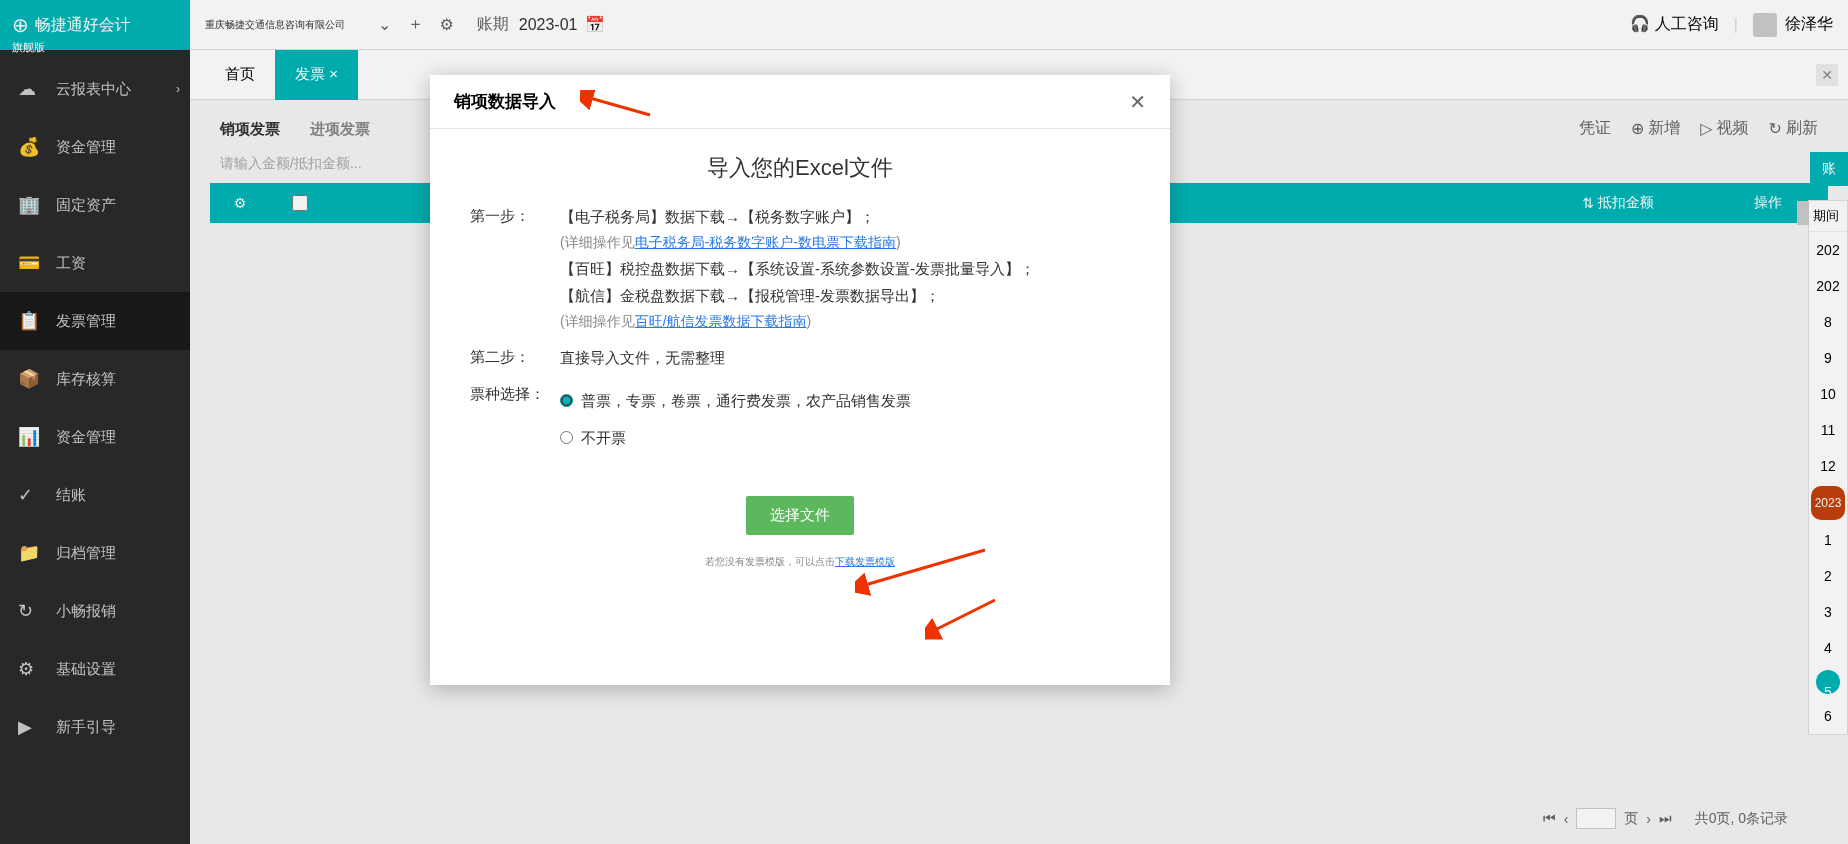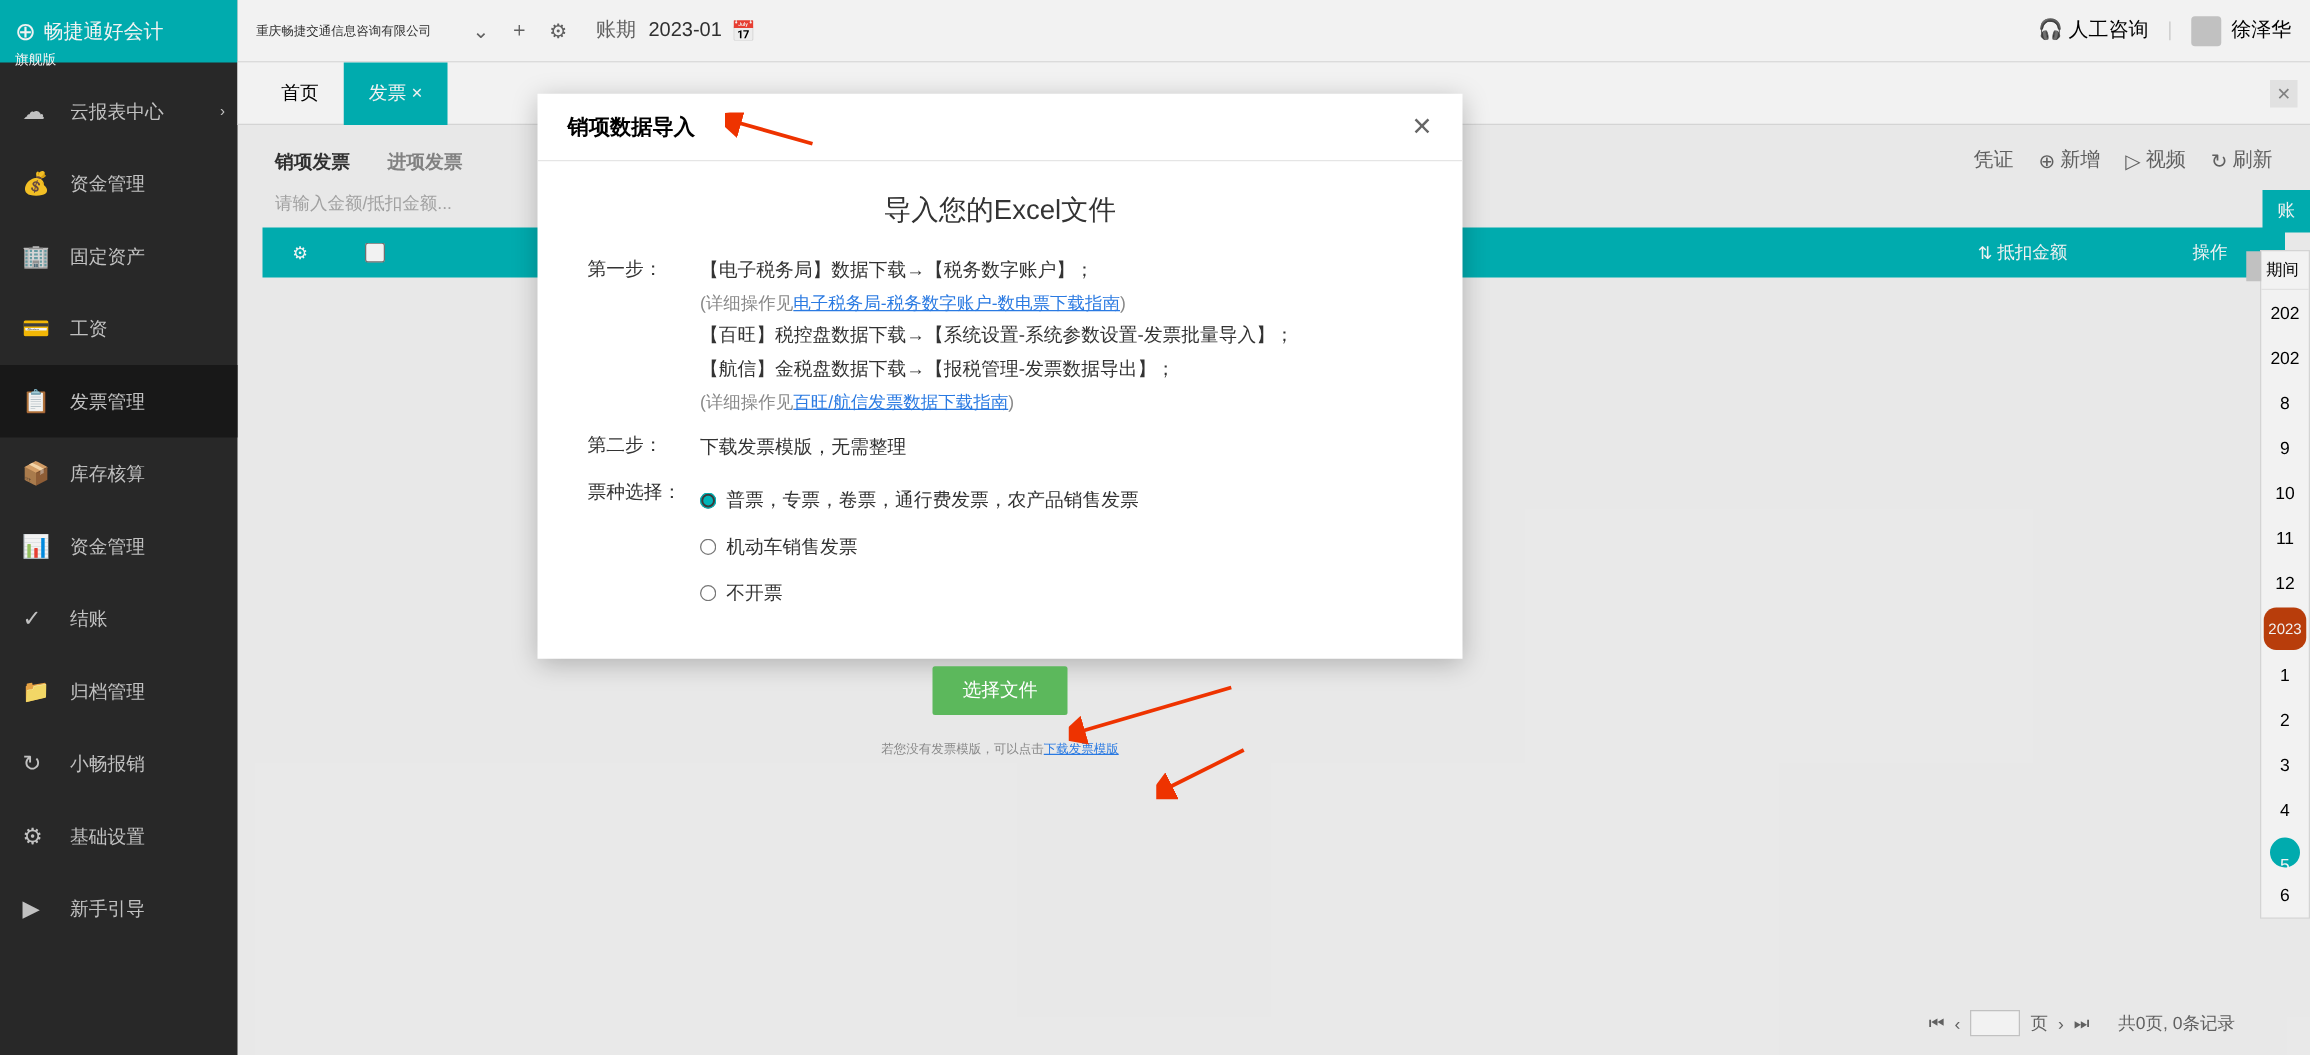--- a/index.html
+++ b/index.html
@@ -65,21 +65,21 @@
 .period-item.current { background: #00b5b8; color: #fff; border-radius: 50%; width: 24px; height: 24px; line-height: 24px; margin: 4px auto; }
 .strip-arrow { position: absolute; left: -12px; top: 0; width: 12px; height: 24px; background: #ccc; }
 
 
 .account-btn { position: absolute; right: 0; top: 152px; background: #00b5b8; color: #fff; padding: 8px 12px; font-size: 14px; cursor: pointer; }
 
 
 .modal-overlay { position: absolute; inset: 0; background: rgba(0,0,0,0.05); }
 
 
-.modal { position: absolute; left: 430px; top: 75px; width: 740px; height: 452px; background: #fff; box-shadow: 0 4px 20px rgba(0,0,0,0.25); }
+.modal { position: absolute; left: 430px; top: 75px; width: 740px; height: 610px; background: #fff; box-shadow: 0 4px 20px rgba(0,0,0,0.25); }
 .modal-header { height: 54px; border-bottom: 1px solid #e5e5e5; display: flex; align-items: center; padding: 0 24px; }
 .modal-title { font-size: 17px; font-weight: bold; }
 .modal-close { margin-left: auto; font-size: 20px; color: #666; cursor: pointer; }
 .modal-body { padding: 24px 40px; font-size: 15px; color: #333; }
 .modal-body h2 { text-align: center; font-size: 22px; font-weight: normal; margin-bottom: 20px; }
 .step-row { display: flex; margin: 10px 0; line-height: 1.8; }
 .step-label { width: 90px; flex-shrink: 0; font-family: Liberation Serif, serif; }
 .step-content { flex: 1; }
 .step-content .sub { color: #888; font-size: 14px; }
 .step-content a { color: #2a7ae2; text-decoration: underline; cursor: pointer; }
@@ -251,33 +251,29 @@
         <div>【电子税务局】数据下载→【税务数字账户】；</div>
         <div class="sub"><span>(详细操作见</span><a>电子税务局-税务数字账户-数电票下载指南</a><span>)</span></div>
         <div>【百旺】税控盘数据下载→【系统设置-系统参数设置-发票批量导入】；</div>
         <div>【航信】金税盘数据下载→【报税管理-发票数据导出】；</div>
         <div class="sub"><span>(详细操作见</span><a>百旺/航信发票数据下载指南</a><span>)</span></div>
       </div>
     </div>
 
     <div class="step-row">
       <div class="step-label">第二步：</div>
-      <div class="step-content">下载发票模版，无需整理</div>
+      <div class="step-content">直接导入文件，无需整理</div>
     </div>
 
     <div class="step-row">
       <div class="step-label">票种选择：</div>
       <div class="step-content">
         <div class="radio-row">
             <input type="radio" name="tt" checked="" style="">
             <span>普票，专票，卷票，通行费发票，农产品销售发票</span>
-          </div>
-        <div class="radio-row">
-            <input type="radio" name="tt" style="">
-            <span>机动车销售发票</span>
           </div>
         <div class="radio-row">
             <input type="radio" name="tt" style="">
             <span>不开票</span>
           </div>
       </div>
     </div>
 
     <button class="file-btn">选择文件</button>
 

